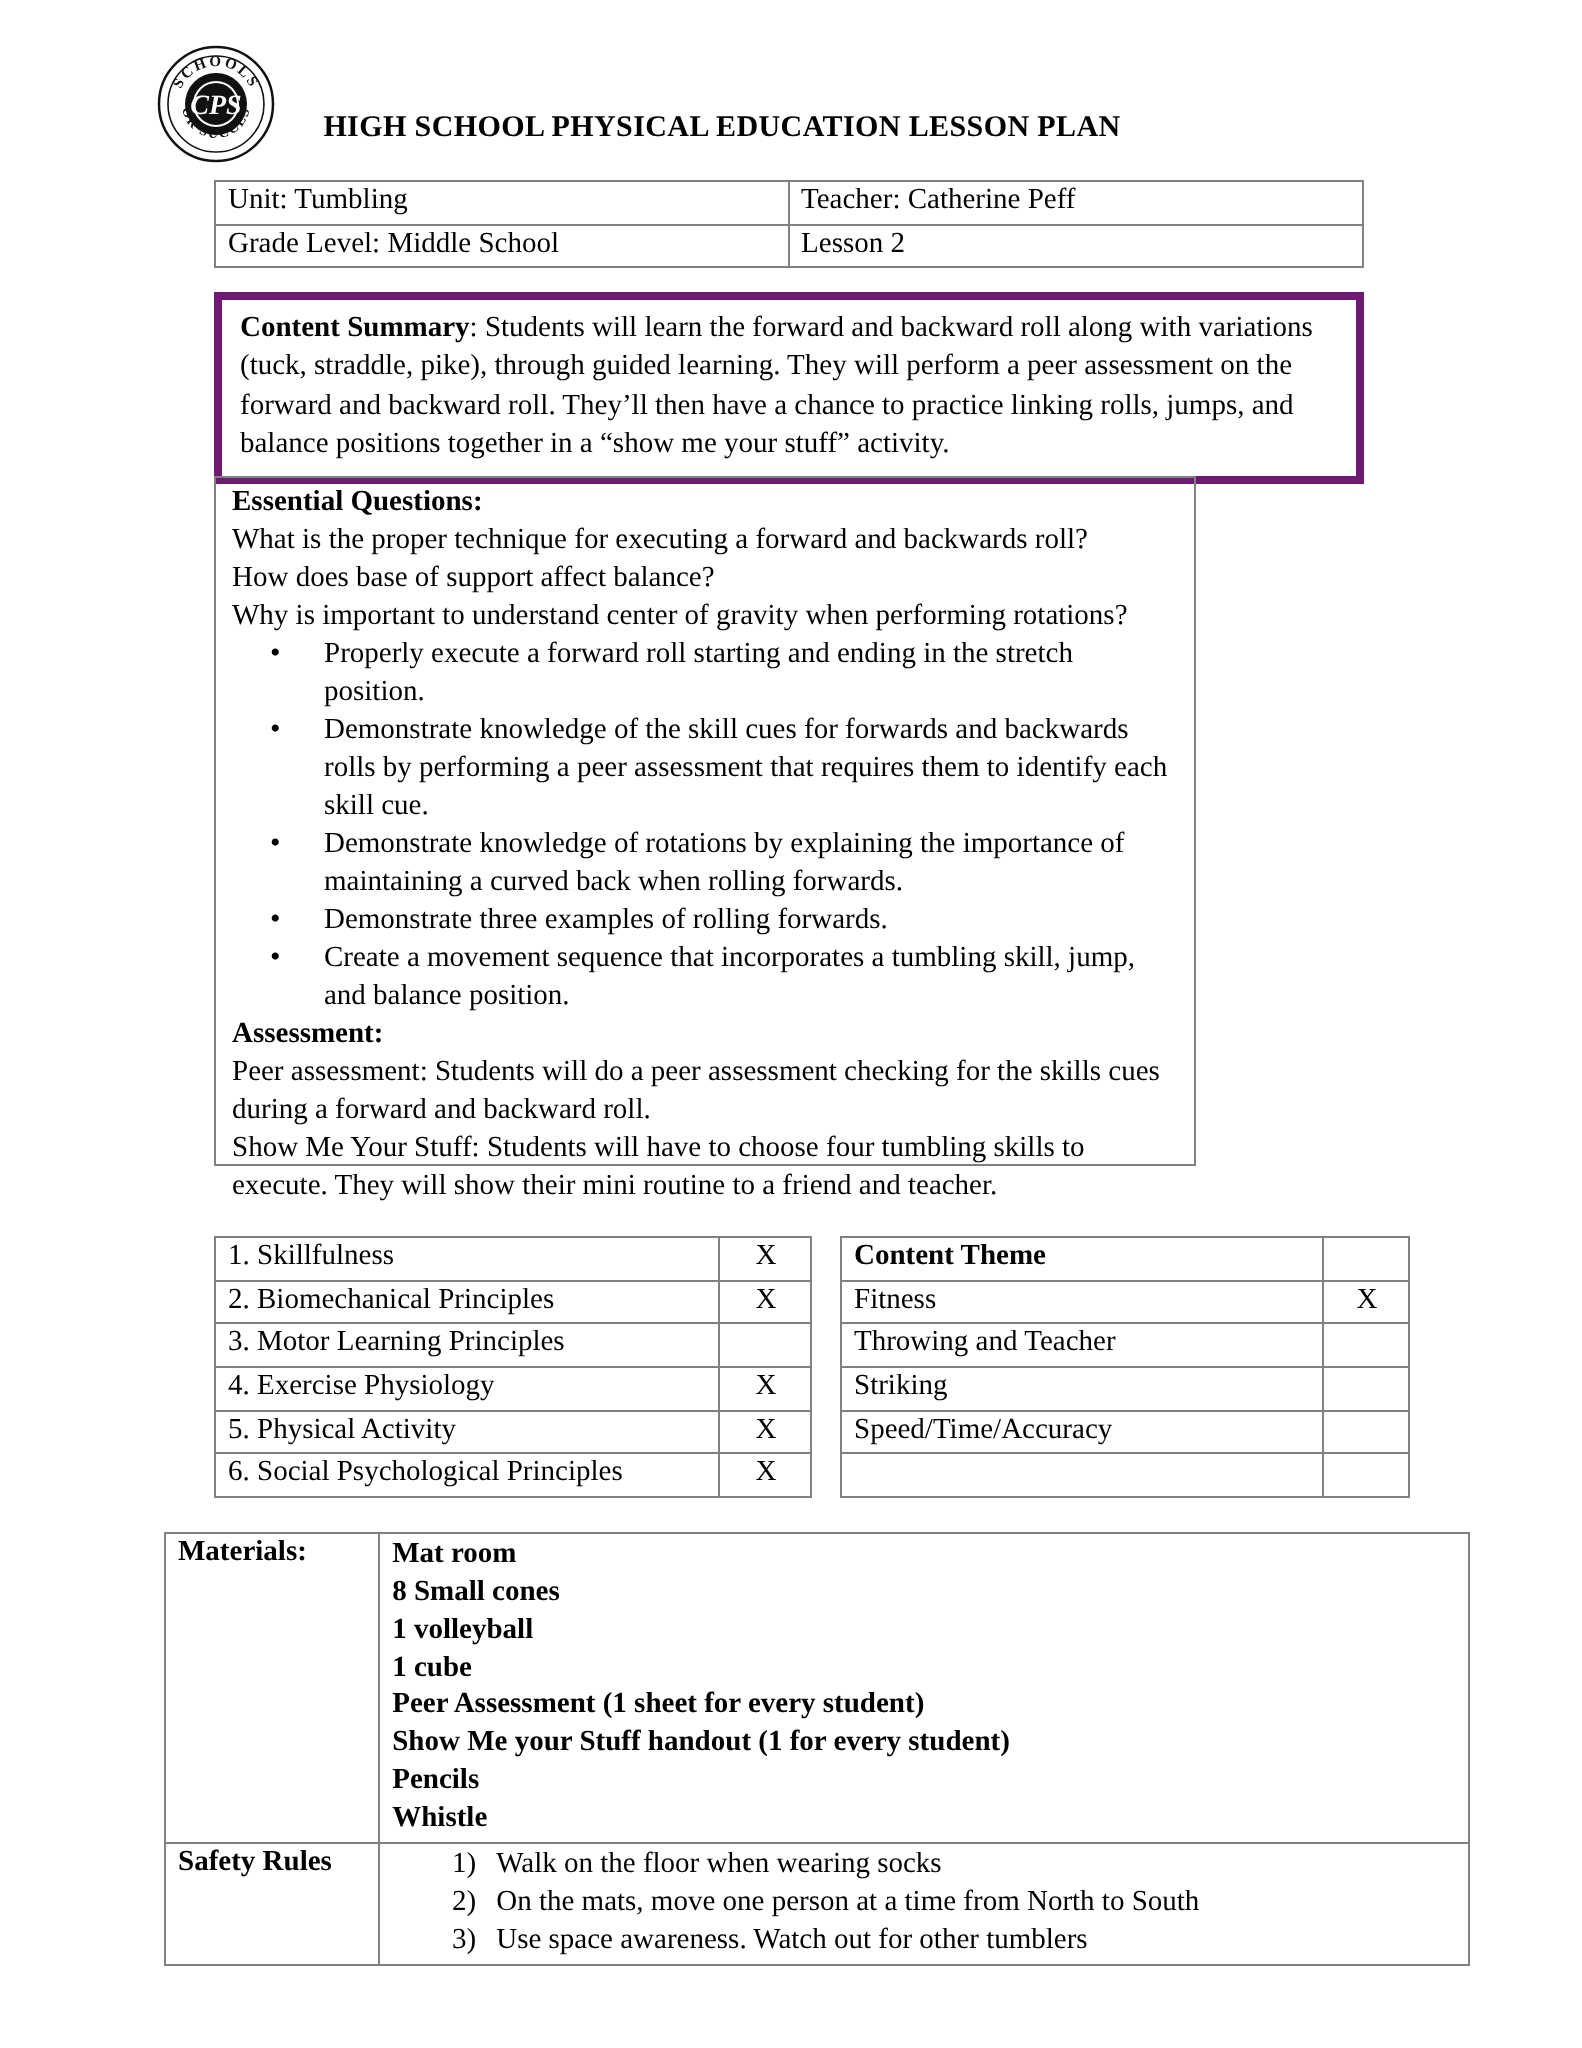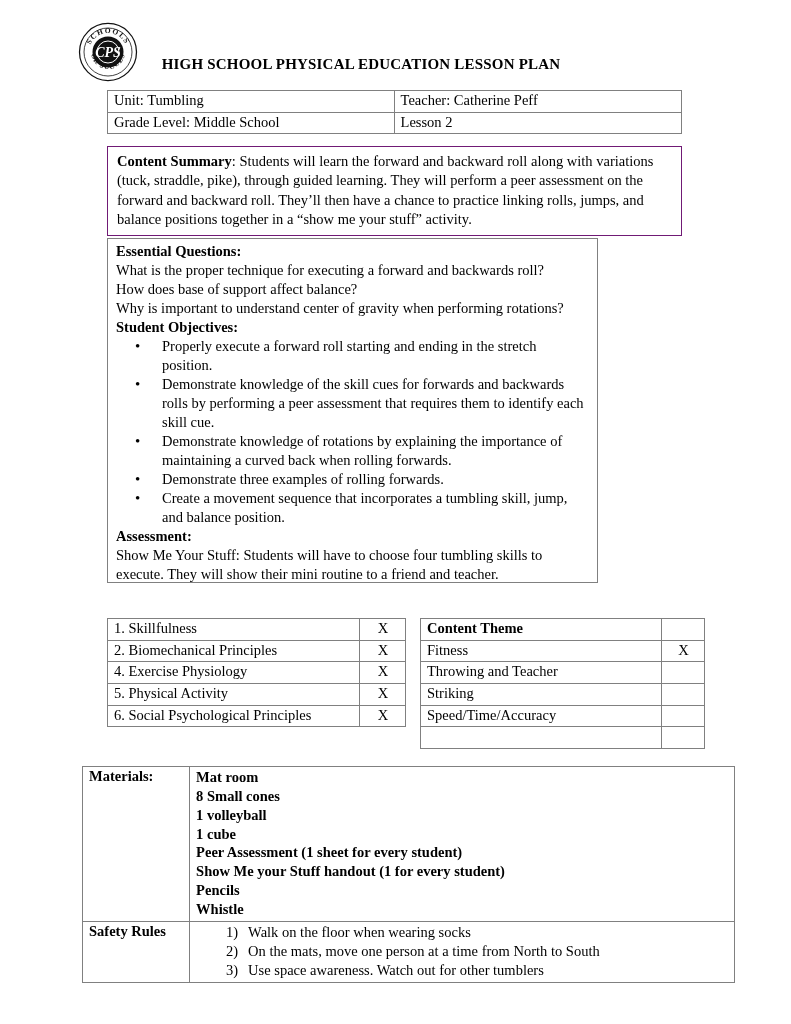--- a/index.html
+++ b/index.html
@@ -73,21 +73,21 @@
   }
   .unit-table .col-a { width: 287px; }
   .unit-table .col-b { width: 288px; }
 
   
   .summary-box {
     position: absolute;
     left: 107px;
     top: 146px;
     width: 575px;
-    border: 1px solid #701a75;
+    border: 4px solid #701a75;
     box-sizing: border-box;
     padding: 5px 9px 6px 9px;
     font-size: 14.5px;
     line-height: 1.33;
   }
   .summary-box b { font-weight: bold; }
 
   
   .eq-box {
     position: absolute;
@@ -213,41 +213,45 @@
 
   <div class="summary-box">
     <b>Content Summary</b><span>: Students will learn the forward and backward roll along with variations (tuck, straddle, pike), through guided learning. They will perform a peer assessment on the forward and backward roll. They’ll then have a chance to practice linking rolls, jumps, and balance positions together in a “show me your stuff” activity.</span>
   </div>
 
   <div class="eq-box">
     <p class="hd">Essential Questions:</p>
     <p>What is the proper technique for executing a forward and backwards roll?</p>
     <p>How does base of support affect balance?</p>
     <p>Why is important to understand center of gravity when performing rotations?</p>
-    <p class="hd">Student Objectives:</p>
     <ul>
       <li>Properly execute a forward roll starting and ending in the stretch position.</li>
       <li>Demonstrate knowledge of the skill cues for forwards and backwards rolls by performing a peer assessment that requires them to identify each skill cue.</li>
       <li>Demonstrate knowledge of rotations by explaining the importance of maintaining a curved back when rolling forwards.</li>
       <li>Demonstrate three examples of rolling forwards.</li>
       <li>Create a movement sequence that incorporates a tumbling skill, jump, and balance position.</li>
     </ul>
     <p class="hd">Assessment:</p>
+    <p>Peer assessment: Students will do a peer assessment checking for the skills cues during a forward and backward roll.</p>
     <p>Show Me Your Stuff: Students will have to choose four tumbling skills to execute. They will show their mini routine to a friend and teacher.</p>
   </div>
 
   <table class="doc std-table">
     <tbody>
       <tr>
         <td class="lbl">1.  Skillfulness</td>
         <td class="mark">X</td>
       </tr>
       <tr>
         <td class="lbl">2.  Biomechanical Principles</td>
         <td class="mark">X</td>
+      </tr>
+      <tr>
+        <td class="lbl">3.  Motor Learning Principles</td>
+        <td class="mark"></td>
       </tr>
       <tr>
         <td class="lbl">4.  Exercise Physiology</td>
         <td class="mark">X</td>
       </tr>
       <tr>
         <td class="lbl">5.  Physical Activity</td>
         <td class="mark">X</td>
       </tr>
       <tr>

